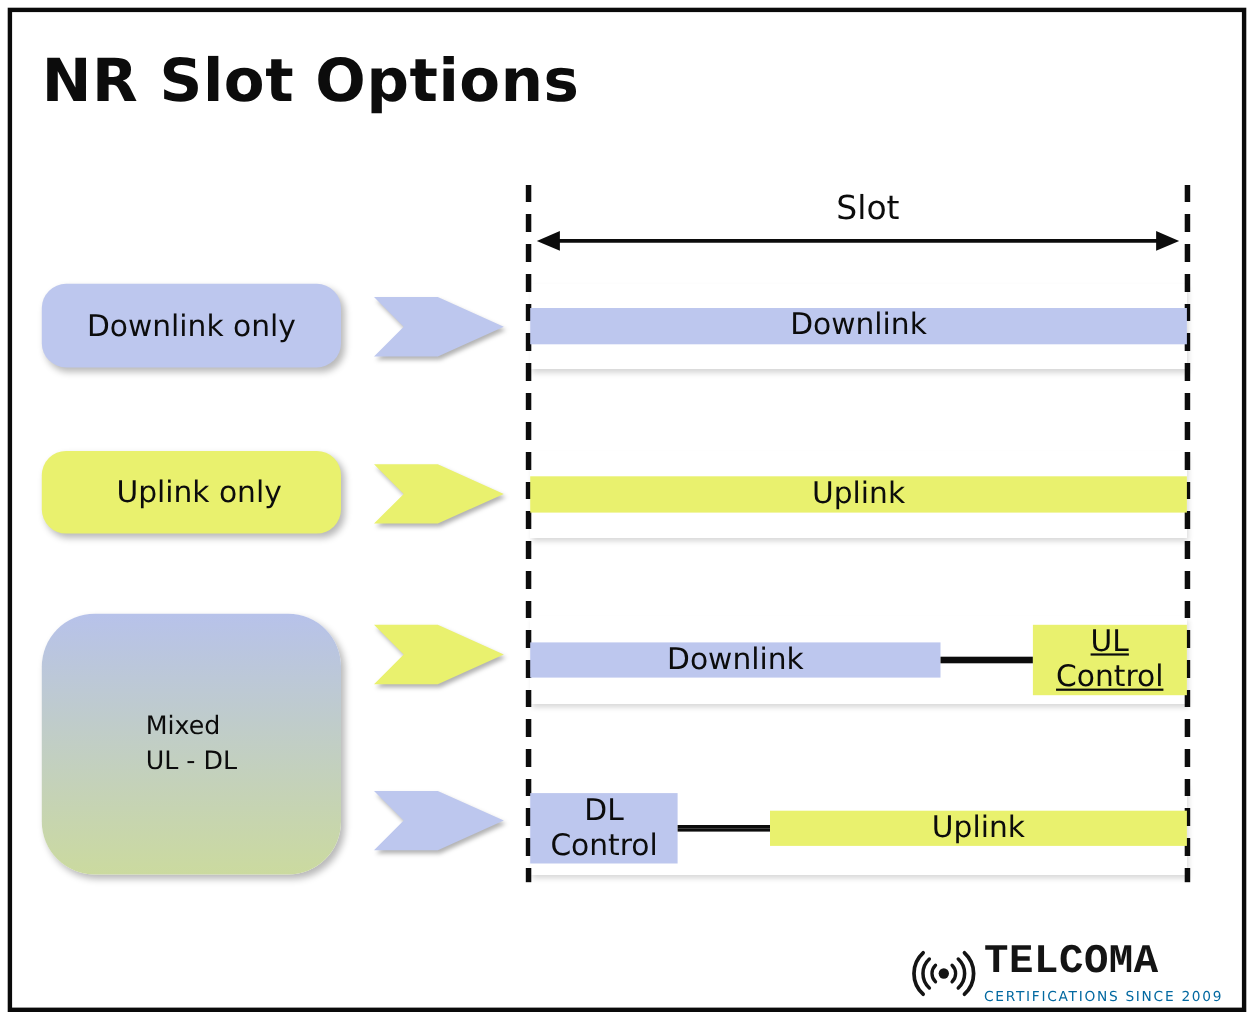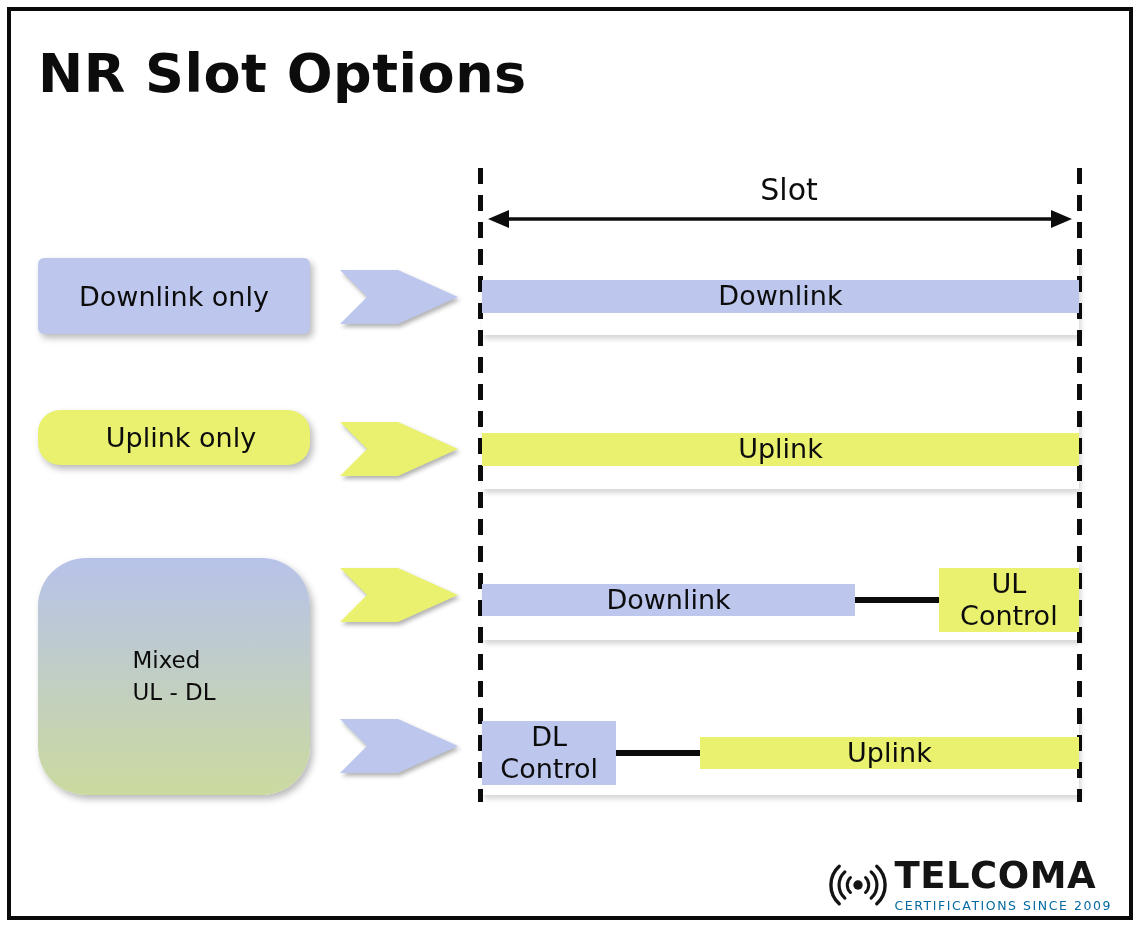--- a/index.html
+++ b/index.html
@@ -13,42 +13,42 @@
   .dash { position:absolute; top:168px; width:5px; height:634px;
           background:repeating-linear-gradient(180deg,#0c0c0c 0 16px,transparent 16px 27px); }
   .dash-left  { left:478px; }
   .dash-right { left:1077px; }
 
   .slot-label { position:absolute; left:489px; top:172px; width:600px; text-align:center; font-size:30px; }
   .slot-arrow { position:absolute; left:486px; top:204px; width:588px; height:28px; }
 
   .pill { position:absolute; left:38px; display:flex; align-items:center; justify-content:center;
           font-size:27px; box-shadow:3px 4px 7px rgba(0,0,0,0.28); }
-  .pill1 { top:258px; width:272px; height:76px; border-radius:6px; }
-  .pill2 { top:410px; width:272px; height:55px; border-radius:22px;padding-left:14px; }
+  .pill1 { top:258px; width:272px; height:76px; border-radius:22px; }
+  .pill2 { top:410px; width:272px; height:75px; border-radius:22px;padding-left:14px; }
   .mixed { top:558px; width:272px; height:237px; border-radius:48px; }
   .mixed-text { text-align:left; font-size:23px; line-height:1.35; }
 
   .arrow { position:absolute; left:340px; width:120px; height:58px;
            filter:drop-shadow(2px 3px 2px rgba(0,0,0,0.30)); }
   .a1 { top:268px; } .a2 { top:420px; } .a3 { top:566px; } .a4 { top:717px; }
 
   #bars { position:absolute; left:482px; top:0; width:597px; height:927px; }
   .bar-row { position:absolute; left:0; width:100%; display:flex; box-shadow:2px 4px 5px rgba(0,0,0,0.16);align-items:center; }
   .row1 { top:258px; height:77px; }
   .row2 { top:410px; height:79px; }
   .row3 { top:560px; height:80px; }
   .row4 { top:711px; height:84px; }
   .seg  { display:flex; align-items:center; justify-content:center; text-align:center;
           font-size:27px; line-height:1.2; padding:0 6px; }
   .seg-gap { background:#ffffff; border-top:3px solid #0c0c0c; border-bottom:3px solid #0c0c0c; padding:0; }
 
   .logo { position:absolute; right:28px; bottom:14px; display:flex; align-items:center; gap:6px; }
   .logo-text { display:flex; flex-direction:column; }
-  .brand   { font-size:37px; font-weight:700; letter-spacing:0.5px; line-height:1; color:#141414; }
+  .brand   { font-size:37px; font-weight:700; letter-spacing:0.5px; line-height:1; color:#141414;font-family:Liberation Mono, monospace; }
   .tagline { font-size:12.5px; letter-spacing:1.55px; margin-top:4px; color:#0369a1;text-align:center; }
 </style>
 </head>
 <body>
 
 <div class="page">
   <div class="frame-border"></div>
 
   <div class="title">NR Slot Options</div>
 
@@ -97,21 +97,21 @@
       <div class="bar-row row2">
         <div class="seg seg-ul" style="width: 100%; background: rgb(233, 241, 110);">
           <span>Uplink</span>
         </div>
       </div>
       <div class="bar-row row3">
         <div class="seg seg-dl" style="width: 62.5%; background: rgb(189, 199, 238);">
           <span>Downlink</span>
         </div>
         <div class="seg seg-gap" style="width: 14%;"></div>
-        <div class="seg seg-ul" style="width: 23.5%; background: rgb(233, 241, 110);">
+        <div class="seg seg-ul" style="width: 23.5%; background: rgb(233, 241, 110); text-decoration: underline;">
           <span>UL Control</span>
         </div>
       </div>
       <div class="bar-row row4">
         <div class="seg seg-dl" style="width: 22.5%; background: rgb(189, 199, 238);">
           <span>DL Control</span>
         </div>
         <div class="seg seg-gap" style="width: 14%;"></div>
         <div class="seg seg-ul" style="width: 63.5%; background: rgb(233, 241, 110);">
           <span>Uplink</span>

